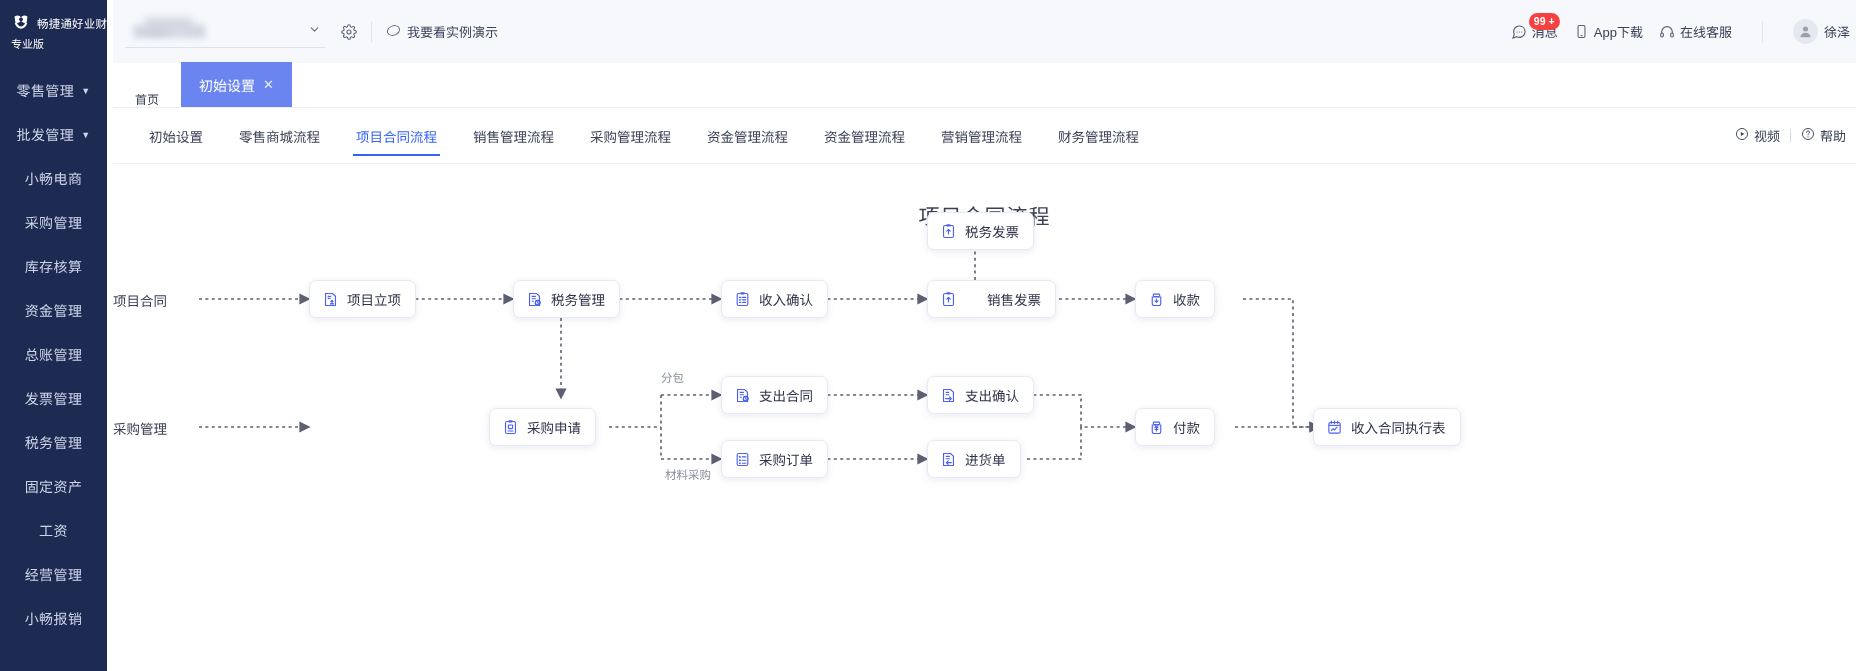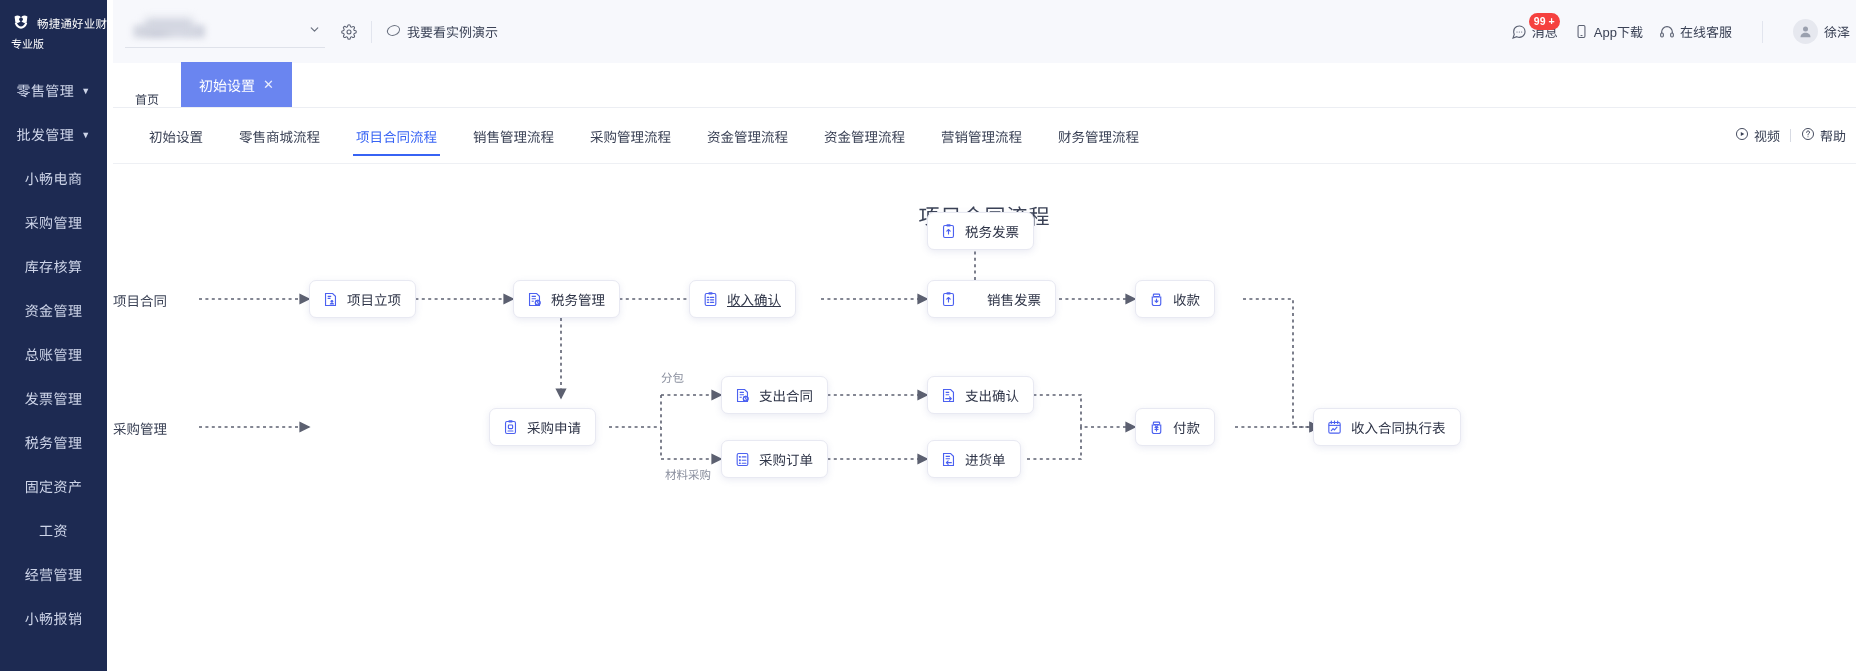--- a/index.html
+++ b/index.html
@@ -434,21 +434,21 @@
             <path d="M5 3.5h10l4 4v13H5z"></path>
             <path d="M8 7.5h6M8 11h6M8 14.5h3"></path>
             <circle cx="16.5" cy="16.5" r="3.3" fill="#fff"></circle>
             <circle cx="16.5" cy="16.5" r="3.3"></circle>
             <path d="M16.5 14.9v1.8l1.2.8" stroke-linecap="round"></path>
           </svg>
         </span>
         <span>税务管理</span>
       </div>
 
-      <div class="node" style="left:576px; top:42px;text-decoration:underline;">
+      <div class="node" style="left:608px; top:42px;">
         <span class="nic">
           <svg width="17" height="17" viewBox="0 0 24 24" fill="none" stroke="#4c61f0" stroke-width="1.6">
             <rect x="4.5" y="3.5" width="15" height="17" rx="2"></rect>
             <rect x="9" y="1.8" width="6" height="3.2" rx="1" fill="#4c61f0" stroke="none"></rect>
             <path d="M7.5 9h2.2M12 9h4.5M7.5 12.5h2.2M12 12.5h4.5M7.5 16h2.2M12 16h4.5" stroke-linecap="round"></path>
           </svg>
         </span>
         <span>收入确认</span>
       </div>
 

